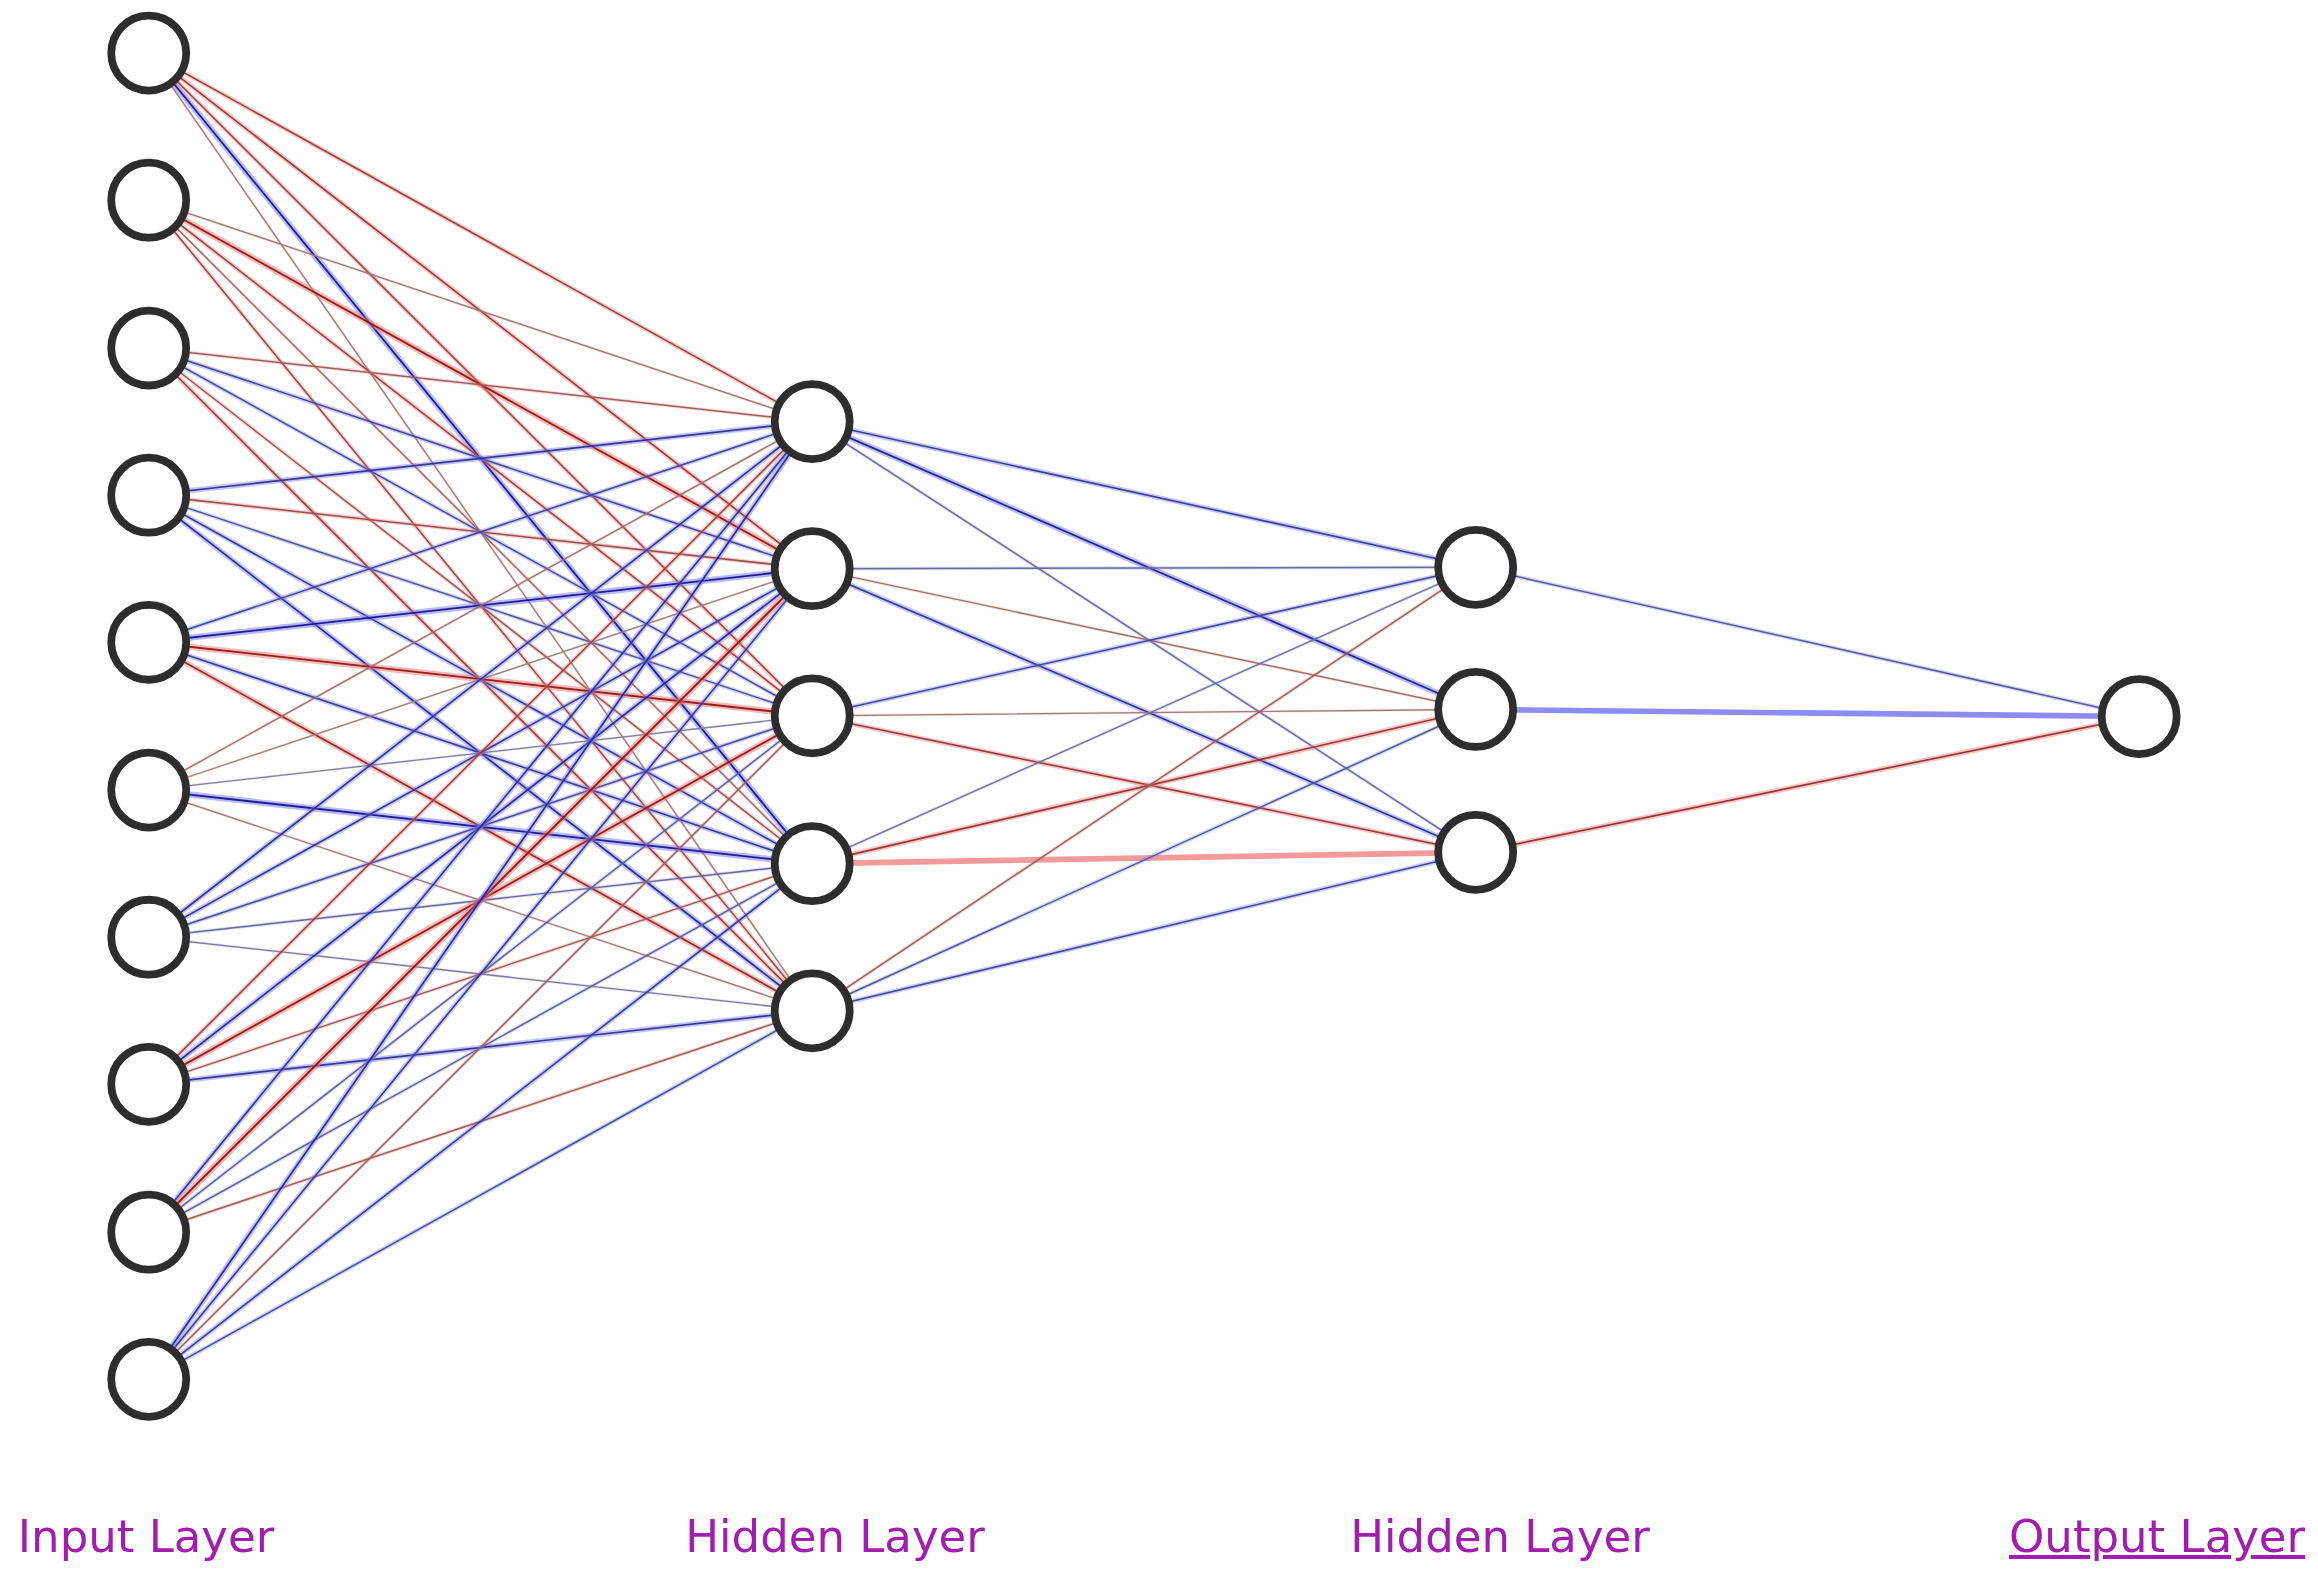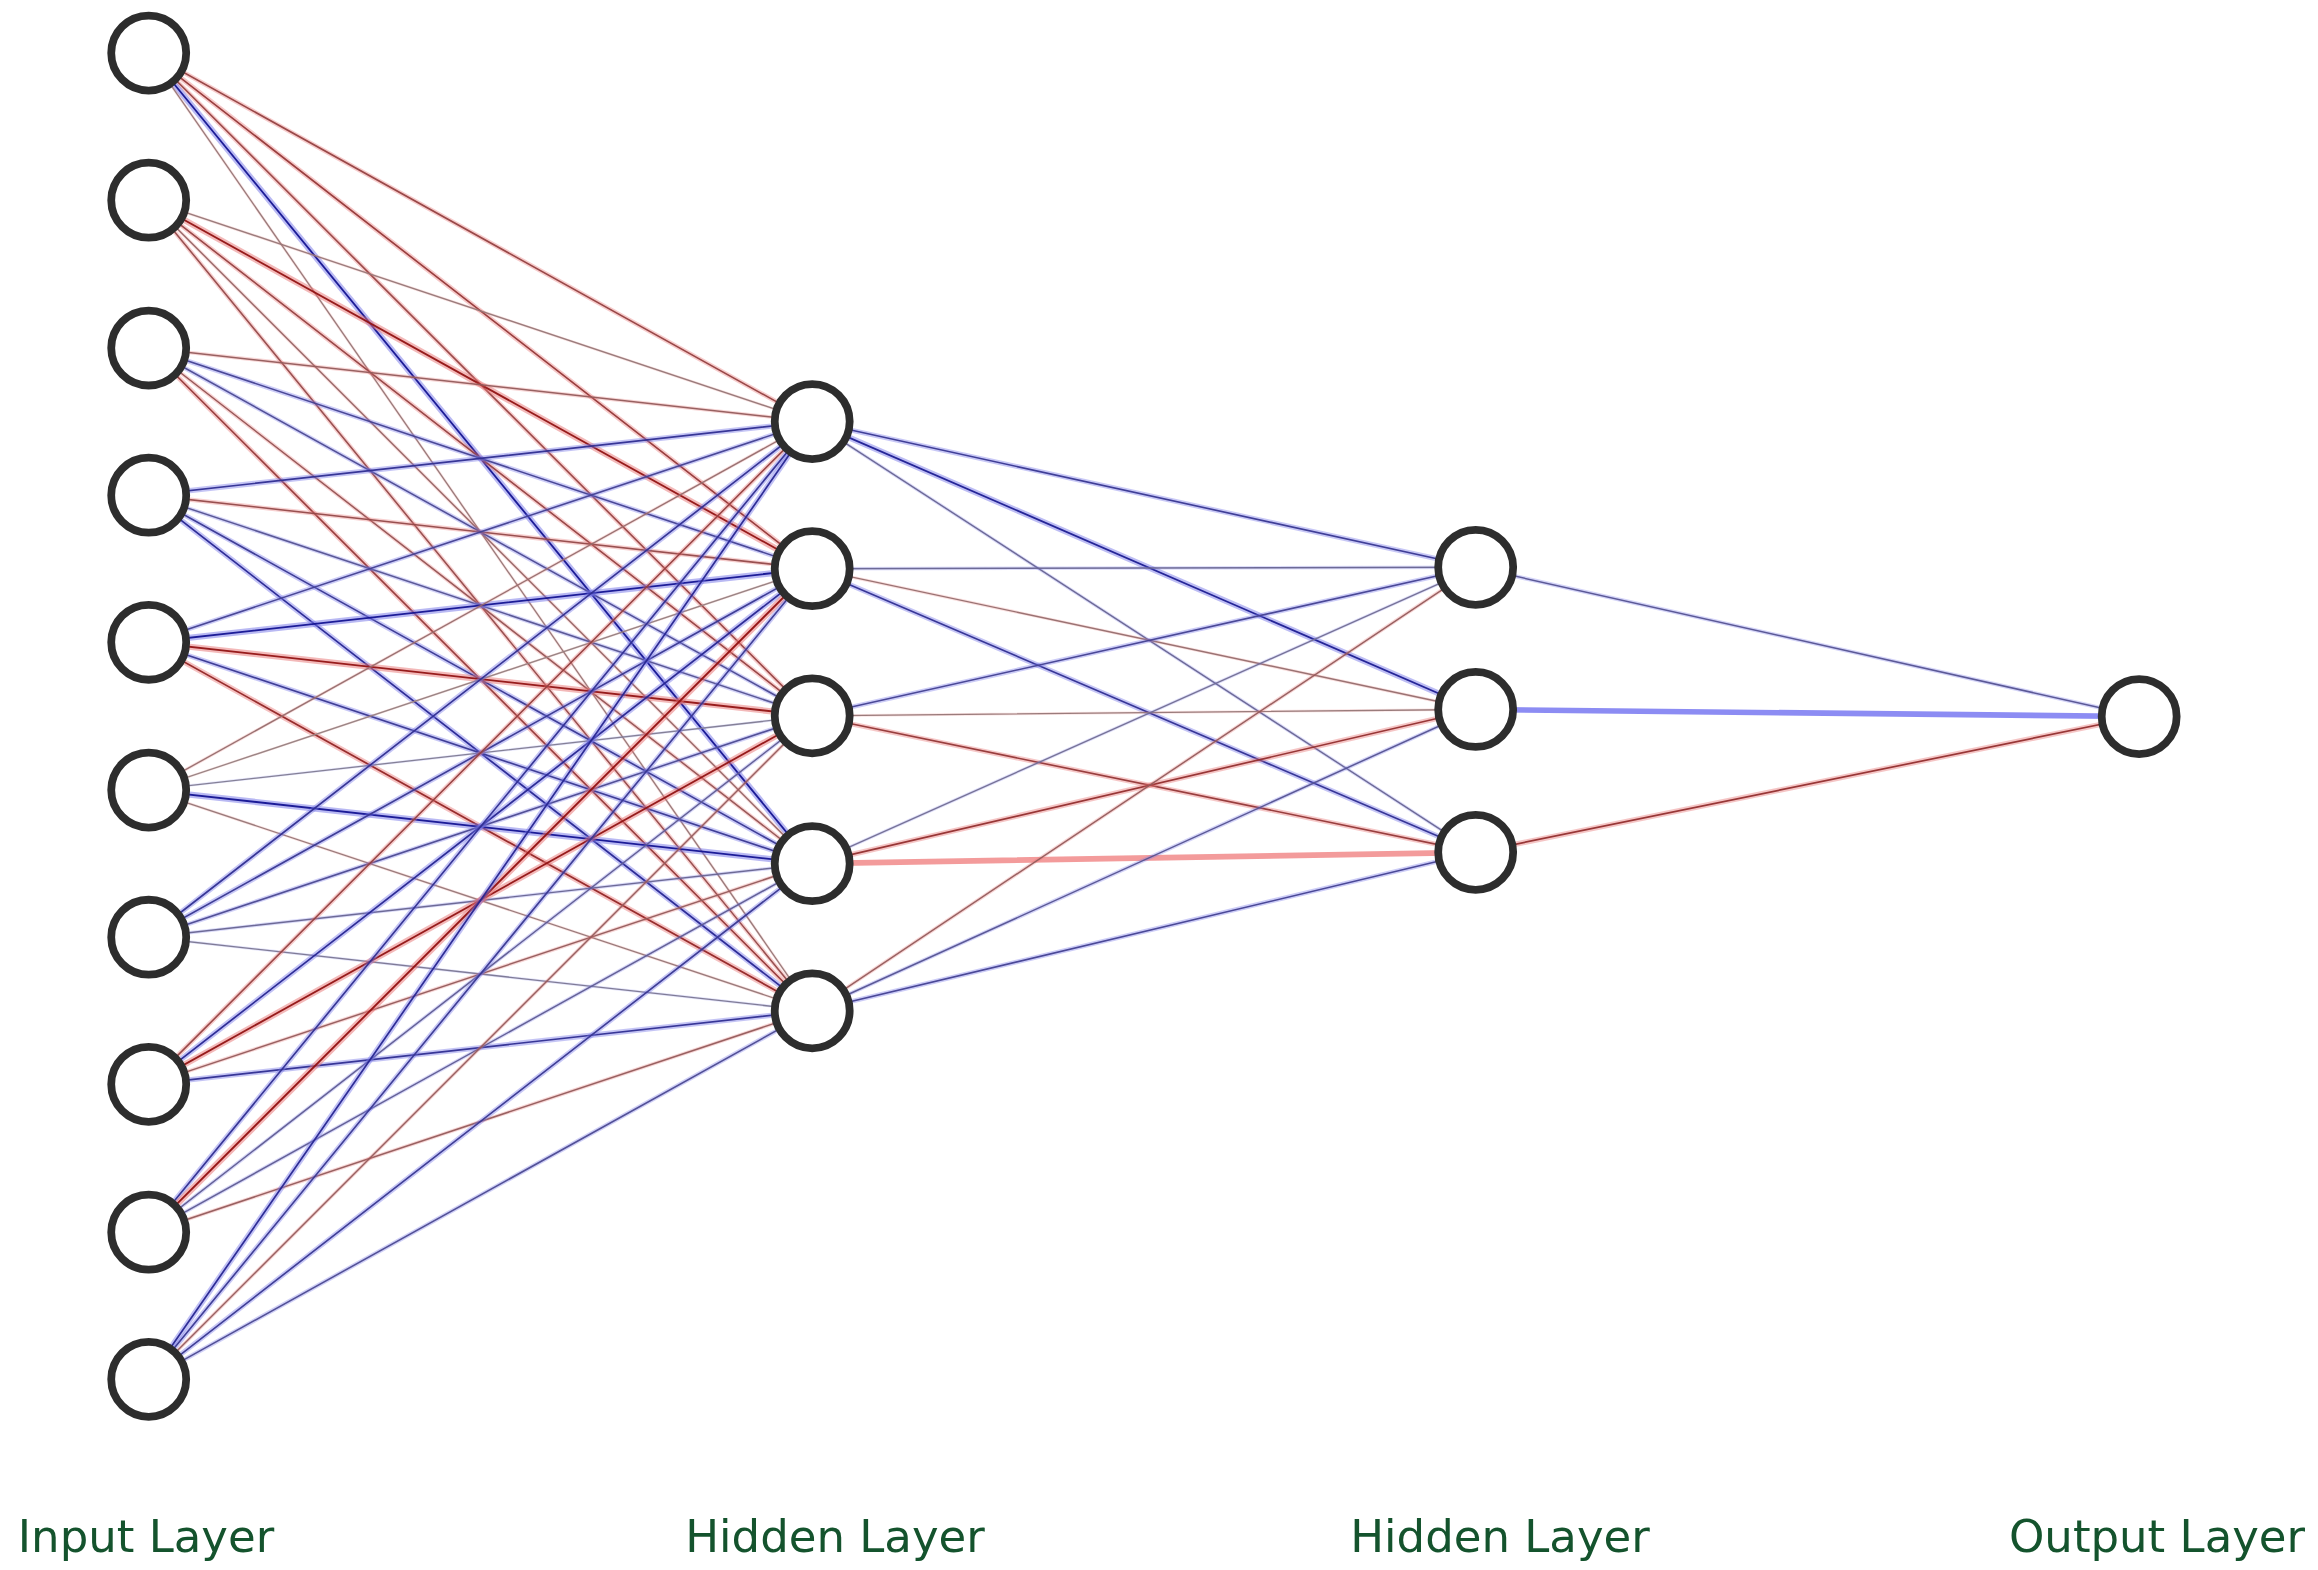--- a/index.html
+++ b/index.html
@@ -21,21 +21,21 @@
   svg#net {
     position: absolute;
     left: 0;
     top: 0;
     display: block;
   }
   .layer-label {
     position: absolute;
     transform: translateX(-50%);
     font-size: 45px;
-    color: #14532d;
+    color: #a21caf;
     white-space: nowrap;
     line-height: 1;
   }
 </style>
 </head>
 <body>
 
 <div id="diagram-wrap">
   <svg id="net" width="2319" height="1571" viewBox="0 0 3278 2221">
       <line x1="210" y1="75" x2="1148" y2="596" stroke="#e87575" stroke-width="6.55" stroke-opacity="0.368" stroke-linecap="round"></line>
@@ -188,15 +188,15 @@
       <circle cx="1148" cy="1221" r="53" fill="#ffffff" stroke="#2d2d2d" stroke-width="11"></circle>
       <circle cx="1148" cy="1429" r="53" fill="#ffffff" stroke="#2d2d2d" stroke-width="11"></circle>
       <circle cx="2086" cy="802" r="53" fill="#ffffff" stroke="#2d2d2d" stroke-width="11"></circle>
       <circle cx="2086" cy="1003" r="53" fill="#ffffff" stroke="#2d2d2d" stroke-width="11"></circle>
       <circle cx="2086" cy="1205" r="53" fill="#ffffff" stroke="#2d2d2d" stroke-width="11"></circle>
       <circle cx="3024" cy="1013" r="53" fill="#ffffff" stroke="#2d2d2d" stroke-width="11"></circle>
     </svg>
   <div class="layer-label" style="left: 146px; top: 1514px; font-size: 45px;">Input Layer</div>
   <div class="layer-label" style="left: 835px; top: 1514px; font-size: 45px;">Hidden Layer</div>
   <div class="layer-label" style="left: 1500px; top: 1514px; font-size: 45px;">Hidden Layer</div>
-  <div class="layer-label" style="left: 2157px; top: 1514px; font-size: 45px;">Output Layer</div>
+  <div class="layer-label" style="left: 2157px; top: 1514px; font-size: 45px; text-decoration: underline;">Output Layer</div>
 </div>
 
 
 </body></html>

